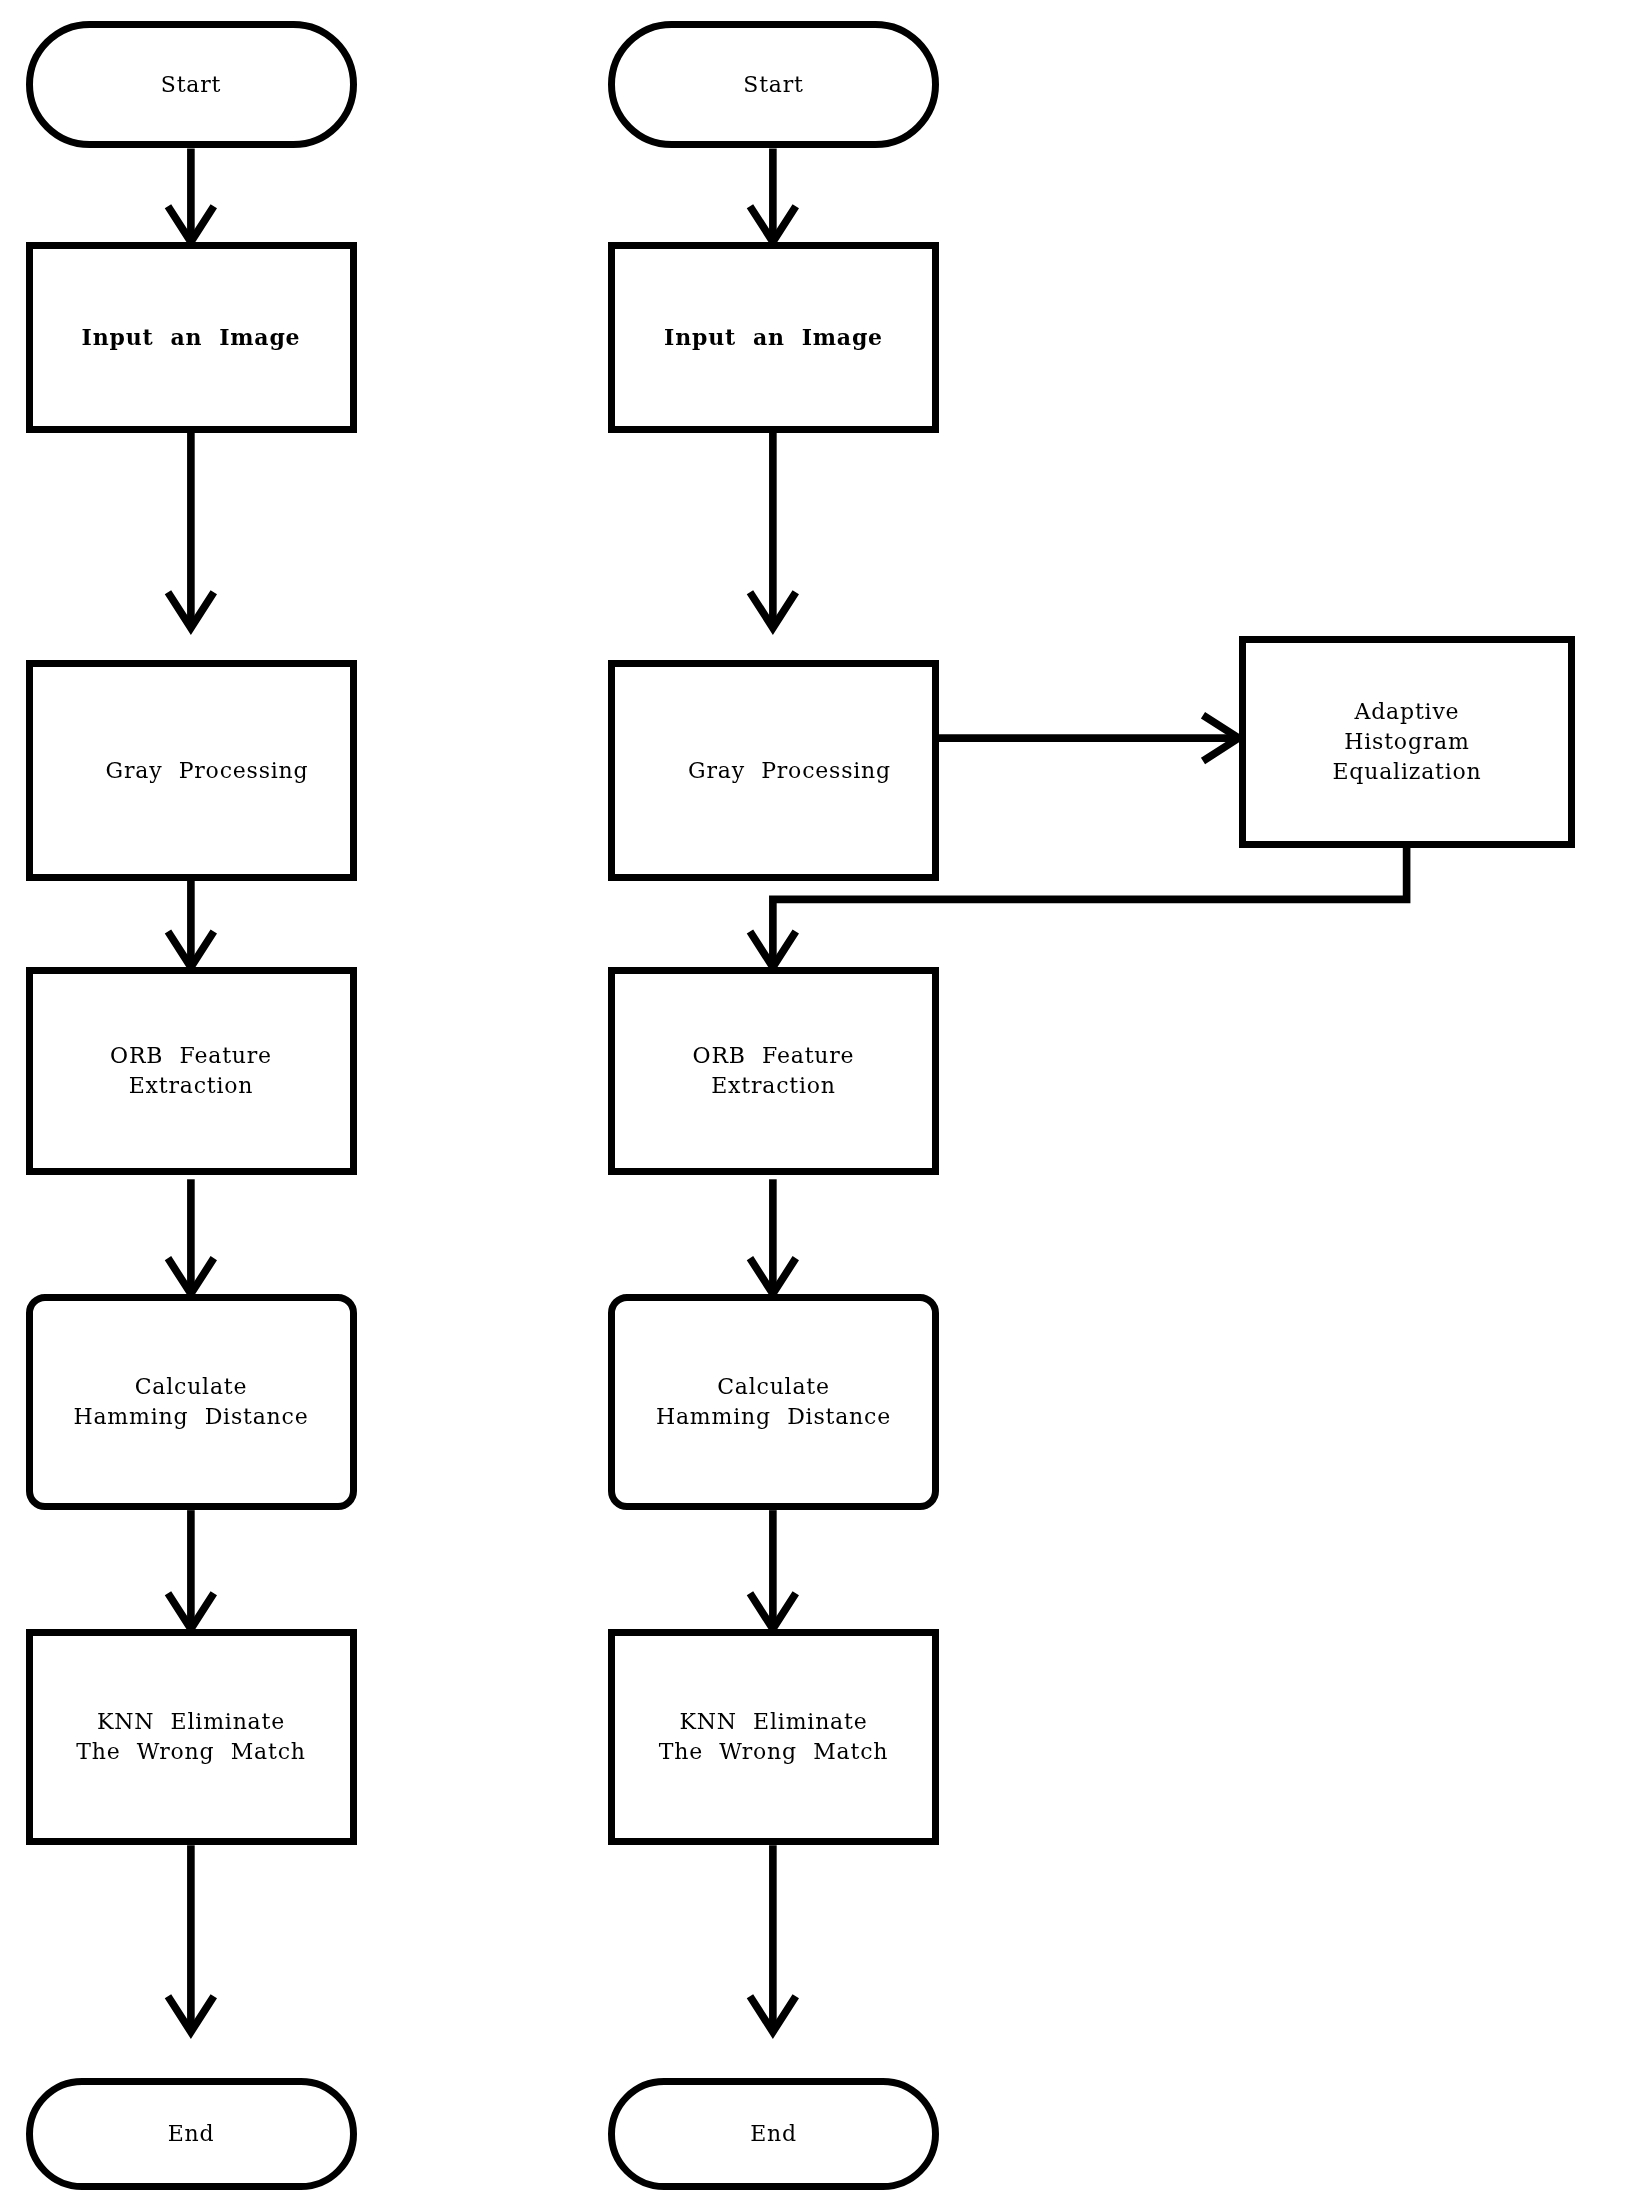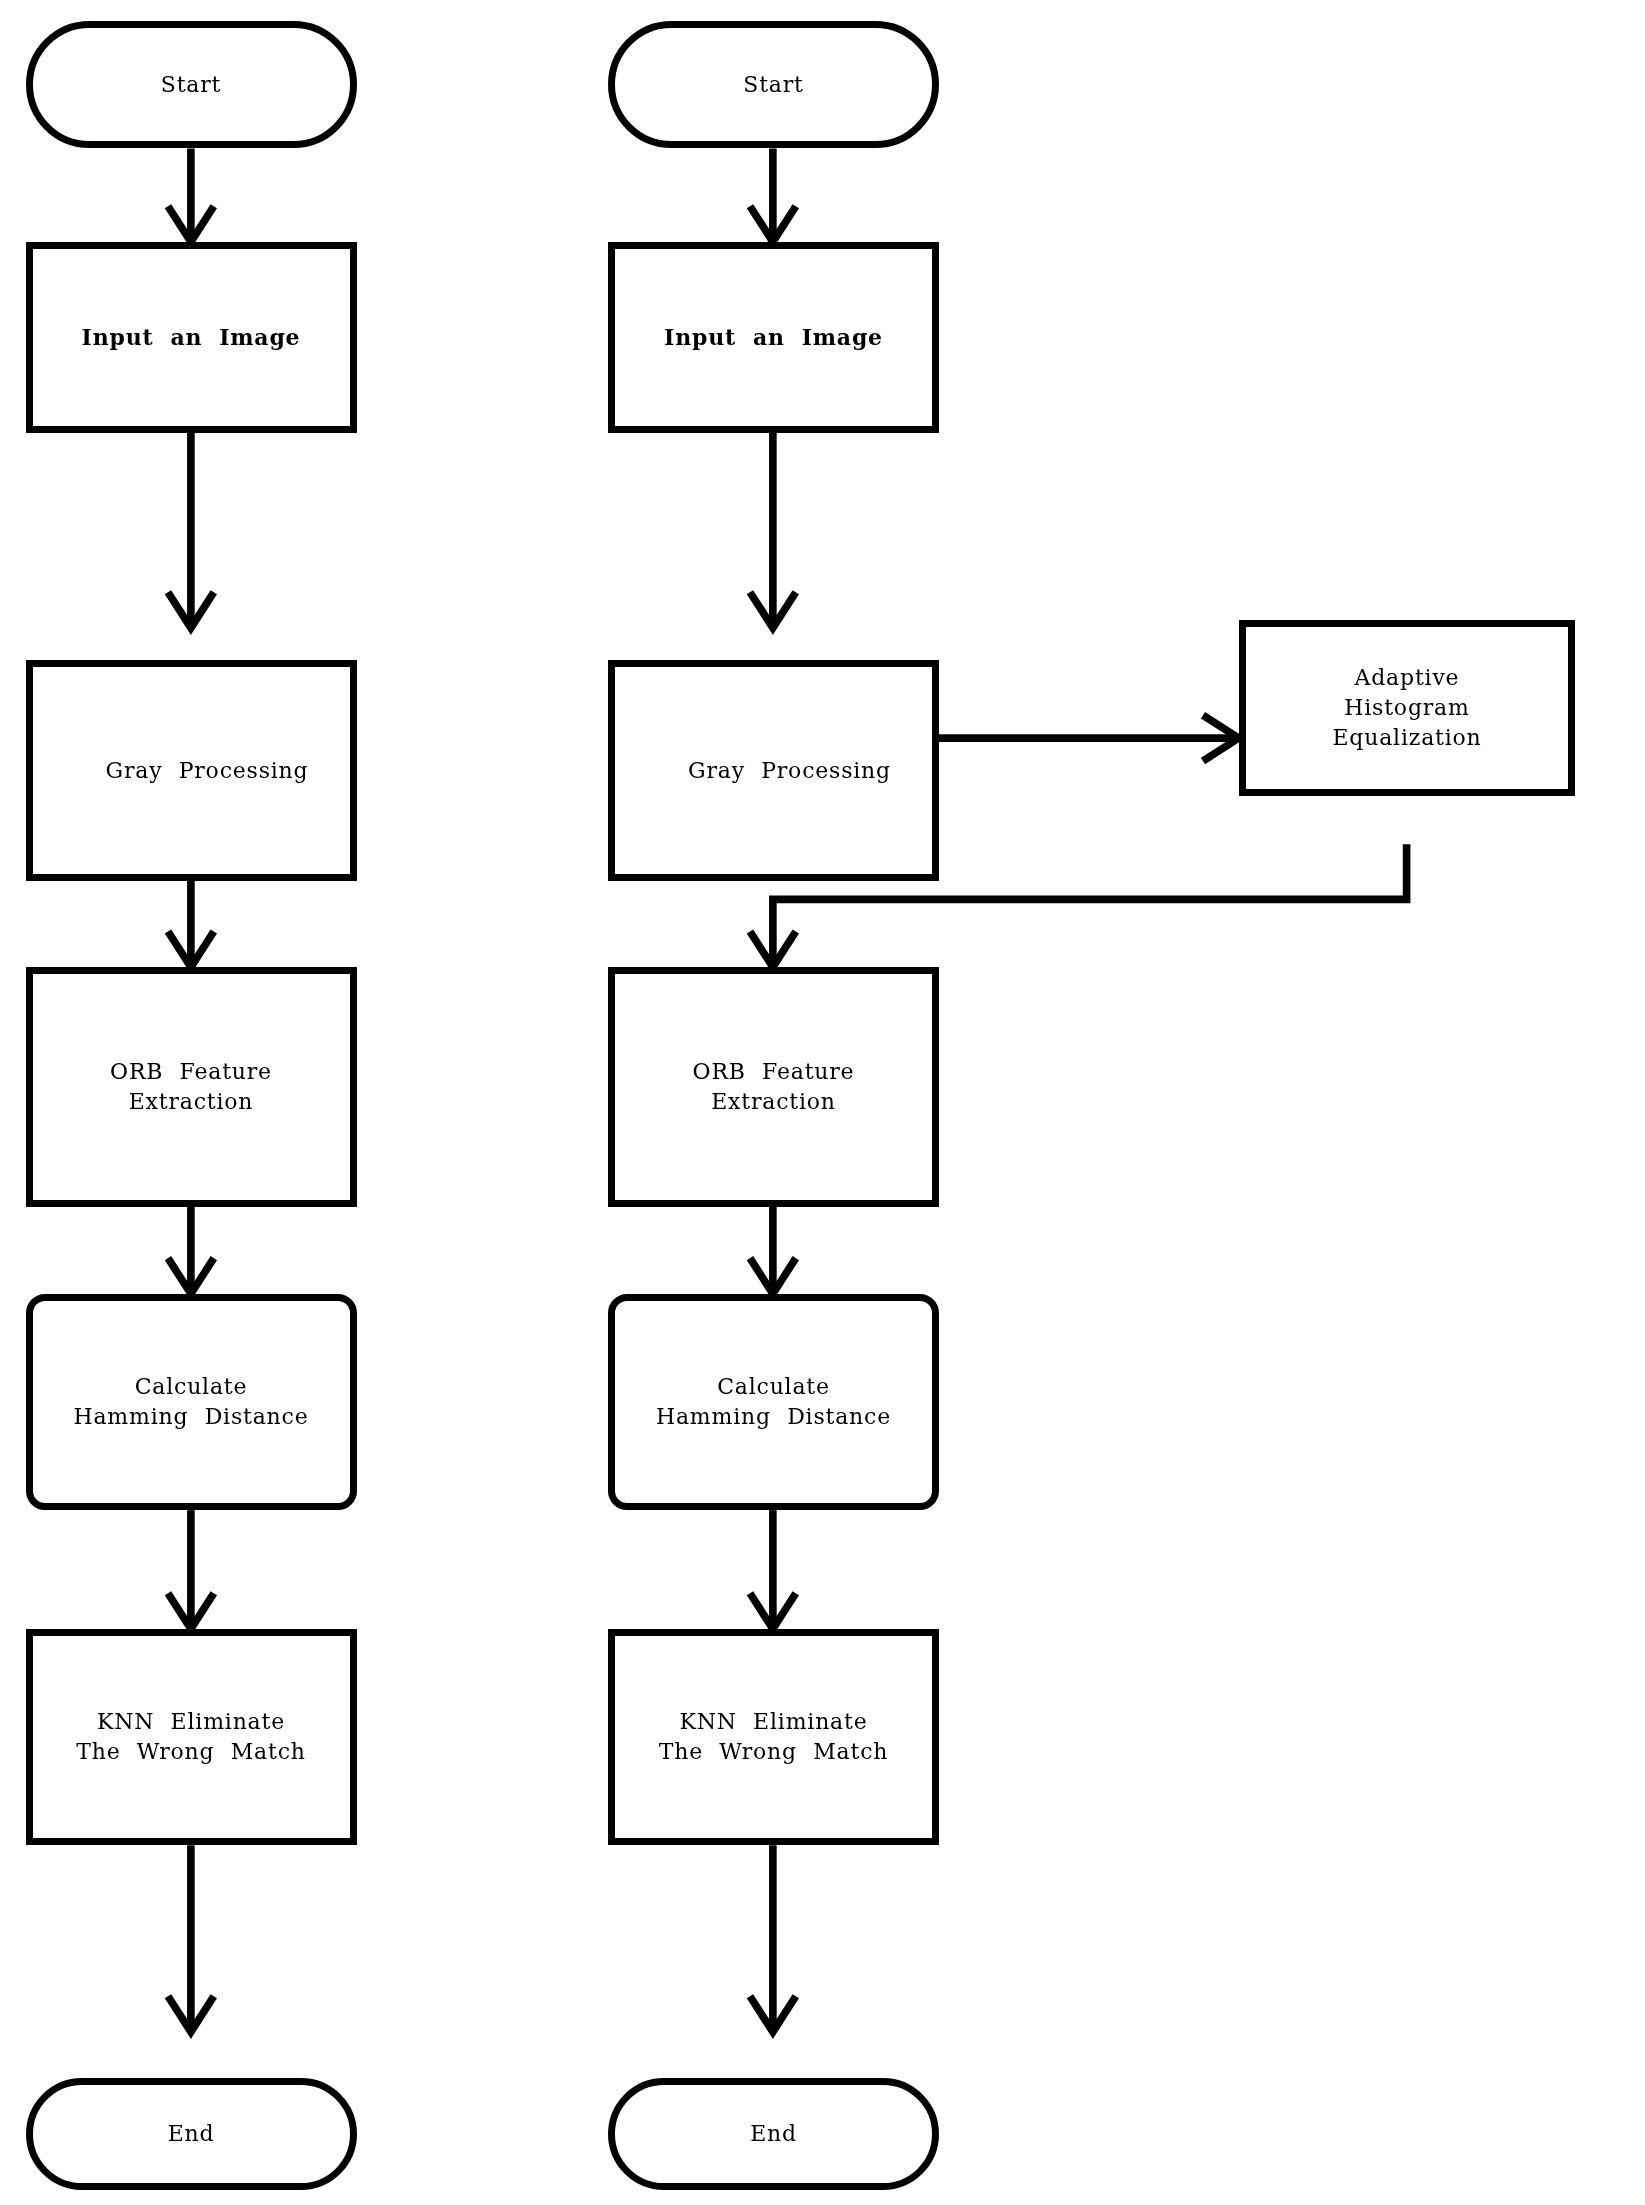--- a/index.html
+++ b/index.html
@@ -33,26 +33,26 @@
   .terminator {
     border-radius: 72px;
   }
   
   .l-col { left: 25.5px;  width: 331px; }
   .r-col { left: 608px; width: 331px; }
 
   .row-start { top: 21px;   height: 127px; }
   .row-input { top: 242px;  height: 191px; font-weight: bold; }
   .row-gray  { top: 660px;  height: 221px; padding-left: 32px; }
-  .row-orb   { top: 967px; height: 240px; }
+  .row-orb   { top: 967px; height: 208px; }
   .row-calc  { top: 1294px; height: 216px; border-radius: 19px; }
   .row-knn   { top: 1629px; height: 216px; }
   .row-end   { top: 2032px; height: 112px; margin-top: 46px; }
 
-  .ahe-box   { left: 1239px; width: 336px; top: 620px; height: 176px; }
+  .ahe-box   { left: 1239px; width: 336px; top: 636px; height: 212px; }
 
   #edges {
     position: absolute;
     left: 0;
     top: 0;
     width: 1645px;
     height: 2205px;
   }
   #edges path {
     stroke: #000000;

